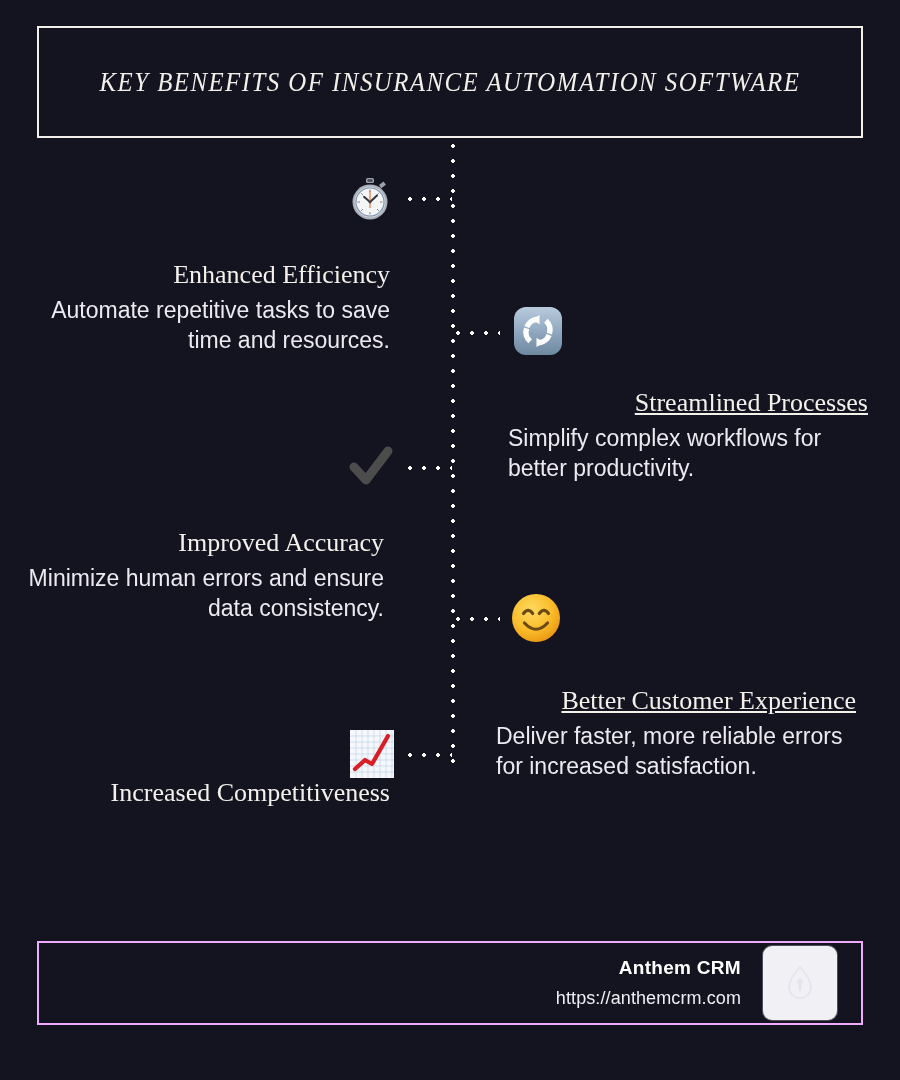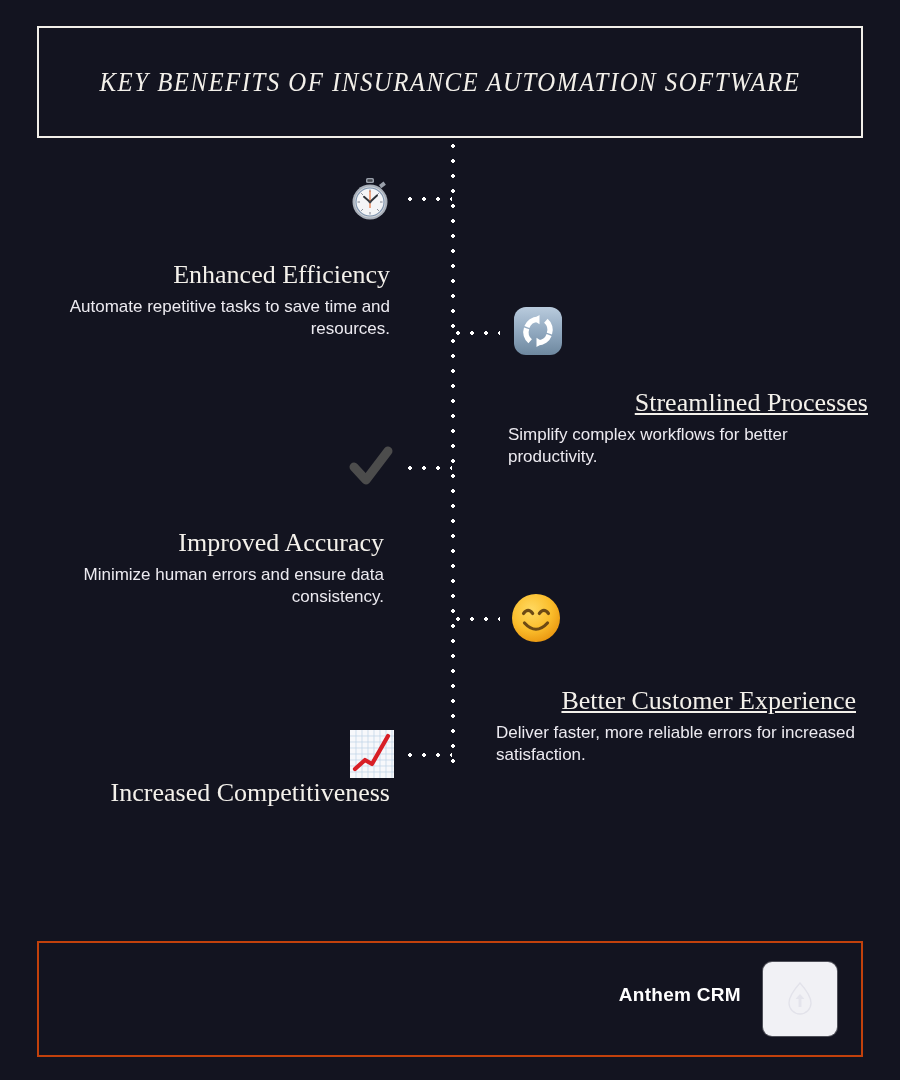--- a/index.html
+++ b/index.html
@@ -86,40 +86,40 @@
     color: #f4f1eb;
     margin: 0 0 6px 0;
     line-height: 1.15;
     white-space: nowrap;
   }
   .item.left .item-title  { text-align: right; }
   .item.right .item-title { text-align: right; text-decoration: underline; }
 
   .item-desc {
     font-family: "Liberation Sans", sans-serif;
-    font-size: 17px;
+    font-size: 23px;
     color: #eceaf0;
     line-height: 1.3;
     margin: 0;
     font-weight: 400;
   }
 
   
   .icon-stopwatch, .icon-sync, .icon-check, .icon-smiley, .icon-chart {
     display: block;
   }
 
   
   .footer-box {
     position: absolute;
     left: 37px;
     top: 941px;
     width: 826px;
-    height: 116px;
-    border: 2px solid #c2410c;
+    height: 84px;
+    border: 2px solid #f0abfc;
     box-sizing: border-box;
   }
   .footer-inner {
     position: absolute;
     right: 24px;
     top: 0;
     height: 100%;
     display: flex;
     align-items: center;
     gap: 22px;
@@ -282,20 +282,21 @@
   </div>
   <div class="block" style="left:30px; top:778px;">
     <div class="item-title">Increased Competitiveness</div>
   </div>
 </div>
 
 <div class="footer-box">
   <div class="footer-inner">
     <div class="footer-text">
       <div class="brand-name">Anthem CRM</div>
+      <div class="brand-url">https://anthemcrm.com</div>
     </div>
     <div class="brand-logo">
       <svg width="34" height="40" viewBox="0 0 34 40">
         <path d="M17 4 C26 14 28 21 28 24 a11 11 0 0 1 -22 0 C6 21 8 14 17 4 z" fill="none" stroke="#e2e2ea" stroke-width="1.3"></path>
         <path d="M17 15 l4.5 5 h-9 z" fill="#e4e4ec"></path>
         <rect x="15.6" y="19" width="2.8" height="9" fill="#e4e4ec"></rect>
       </svg>
     </div>
   </div>
 </div>

